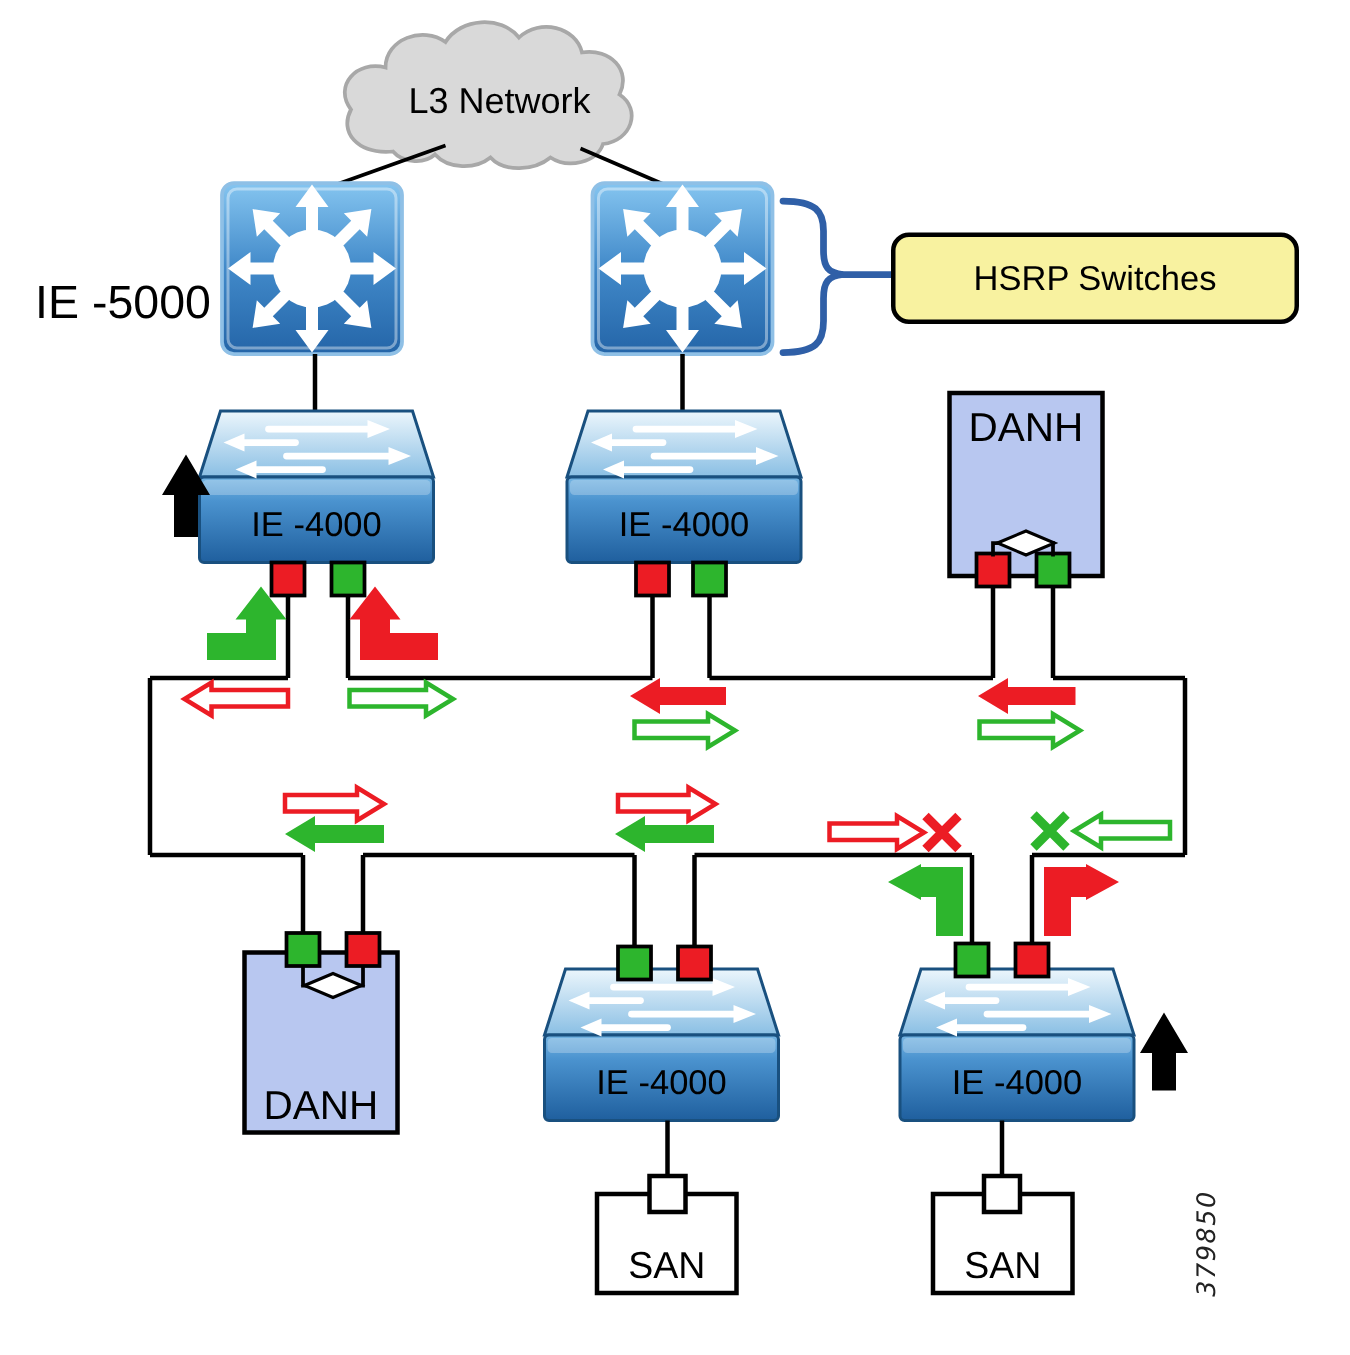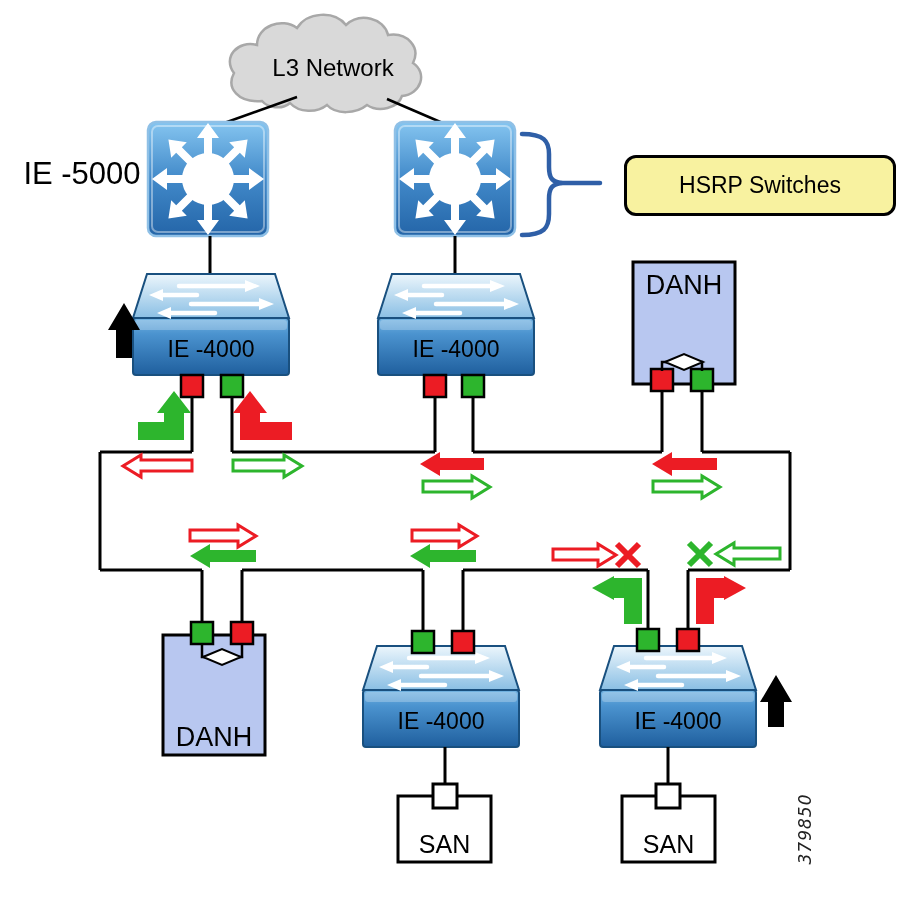--- a/index.html
+++ b/index.html
@@ -1,21 +1,21 @@
 <!DOCTYPE html>
 <html style="--ring-green: #2db52d; --ring-red: #ec1c24; --danh-fill: #b8c7f0; --callout-fill: #f8f2a0; --brace-blue: #2f5fa7; --cloud-fill: #d9d9d9; --cloud-border: #a8a8a8; --line-black: #000000;"><head>
 <meta charset="utf-8">
 <style>
   html,body{margin:0;padding:0;background:#fff;}
   #stage{position:relative;width:900px;height:903px;background:#fff;overflow:hidden;
          font-family:"Liberation Sans",sans-serif;border-radius:12px;}
   #diagram-svg{position:absolute;left:0;top:0;z-index:1;}
   .lbl{position:absolute;z-index:2;color:#000;text-align:center;white-space:nowrap;}
   .node-title{font-size:23px;font-weight:400;letter-spacing:0px;}
-  .hsrp-box{position:absolute;z-index:2;left:624px;top:155px;width:266px;height:55px;
+  .hsrp-box{position:absolute;z-index:2;left:594px;top:155px;width:266px;height:55px;
             background:var(--callout-fill,#f8f2a0);border:3px solid #000;border-radius:12px;}
   .hsrp-box .t{width:100%;line-height:55px;font-size:23px;text-align:center;}
   .fig-num{position:absolute;z-index:2;left:761px;top:818px;width:90px;height:22px;
            transform:rotate(-90deg);font-family:"DejaVu Sans",sans-serif;font-style:italic;
            font-size:17px;color:#222;text-align:center;letter-spacing:1px;}
 </style>
 </head>
 <body>
 
 <div id="stage">
@@ -176,21 +176,21 @@
       <path style="stroke:var(--ring-red,#ec1c24)" d="M617,544 L639,566 M639,544 L617,566"></path>
       <path style="stroke:var(--ring-green,#2db52d)" d="M689,543 L711,565 M711,543 L689,565"></path>
     </g>
 
     <polygon fill="#000" points="124,303 140,330 132,330 132,358 116,358 116,330 108,330"></polygon>
     <polygon fill="#000" points="776,675 792,702 784,702 784,727 768,727 768,702 760,702"></polygon>
   </svg>
 
   <div class="lbl" style="left:238px;top:54px;width:190px;font-size:24px;">L3 Network</div>
 
-  <div class="lbl" style="left:14px;top:156px;width:136px;font-size:31px;text-align:center;">IE -5000</div>
+  <div class="lbl" style="left:14px;top:184px;width:136px;font-size:31px;text-align:center;">IE -5000</div>
 
   <div class="hsrp-box">
     <div class="t">HSRP Switches</div>
   </div>
 
   <div class="lbl node-title" style="left:133px;top:327px;width:156px;line-height:44px;">IE -4000</div>
   <div class="lbl node-title" style="left:378px;top:327px;width:156px;line-height:44px;">IE -4000</div>
   <div class="lbl node-title" style="left:363px;top:699px;width:156px;line-height:44px;">IE -4000</div>
   <div class="lbl node-title" style="left:600px;top:699px;width:156px;line-height:44px;">IE -4000</div>
 

